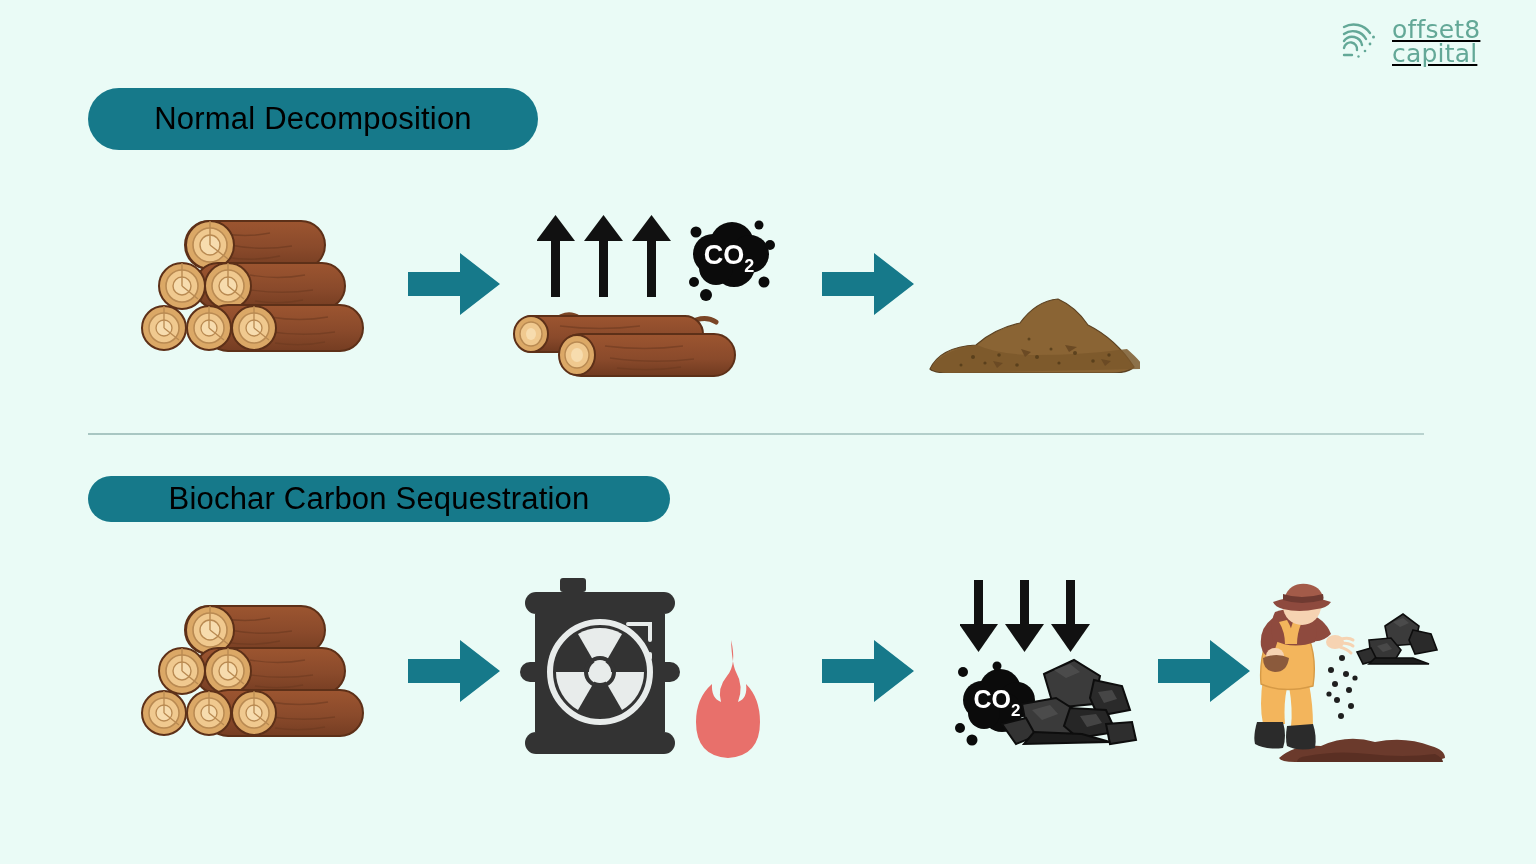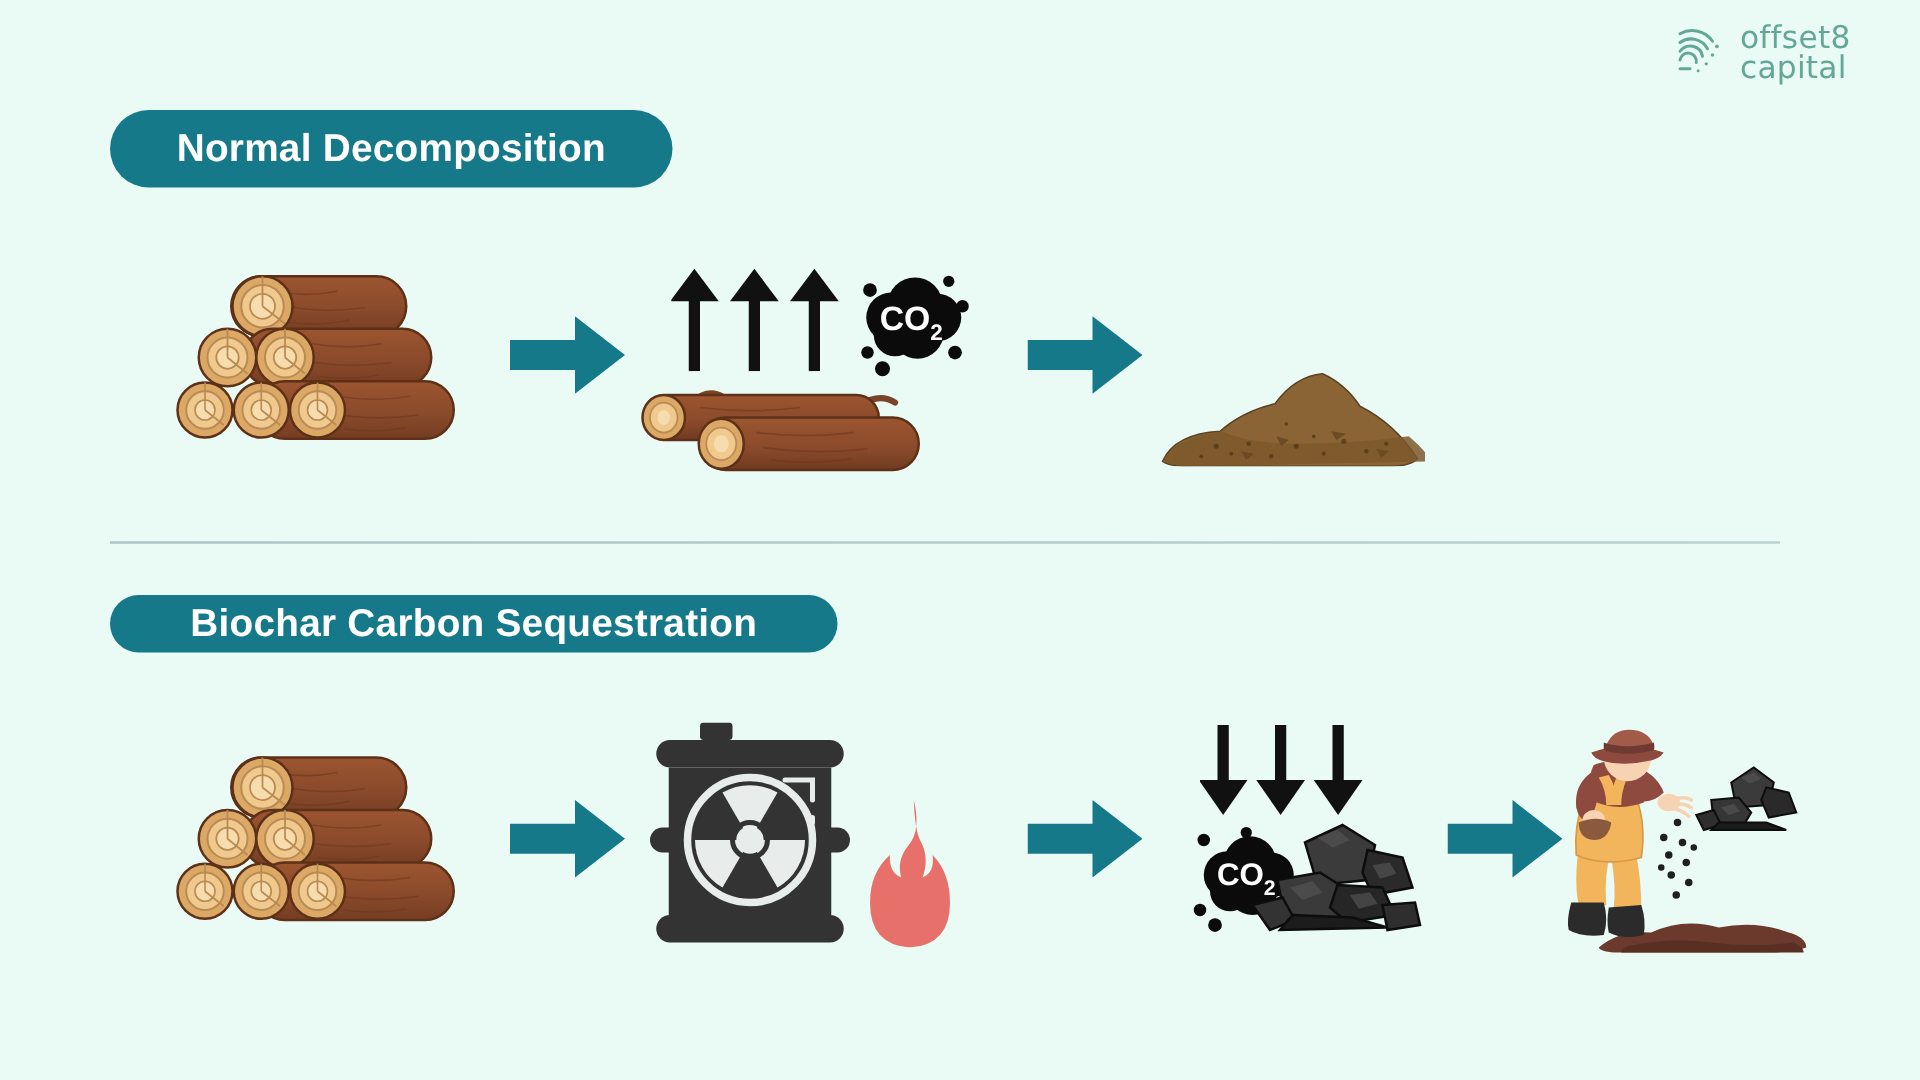--- a/index.html
+++ b/index.html
@@ -7,34 +7,34 @@
     width: 1536px; height: 864px;
     background: #eafbf6;
     font-family: "Liberation Sans", sans-serif;
     overflow: hidden;
   }
   .canvas { position: relative; width: 1536px; height: 864px; background: #eafbf6; }
 
   
   .logo { position: absolute; left: 1336px; top: 18px; display: flex; align-items: center; gap: 10px; }
   .logo-mark { width: 46px; height: 46px; }
-  .logo-text { display: flex; flex-direction: column; line-height: 0.96; }
+  .logo-text { display: flex; flex-direction: column; line-height: 0.96; text-decoration: underline; }
   .logo-text span {
     font-size: 25px; font-weight: 400; color: #63a897;
     letter-spacing: 0.2px; font-family: "DejaVu Sans", sans-serif;
   }
 
   
   .badge {
     position: absolute;
     background: #16798a;
     border-radius: 40px;
     display: flex; align-items: center; justify-content: center;
-    color: #ffffff;
-    font-weight: bold;
+    color: #000000;
+    font-weight: normal;
     letter-spacing: 0.2px;
     white-space: nowrap;
   }
   #badge-1 { left: 88px; top: 88px; width: 450px; height: 62px; font-size: 31px; }
   #badge-2 { left: 88px; top: 476px; width: 582px; height: 46px; font-size: 31px; }
 
   
   .divider { position: absolute; left: 88px; top: 433px; width: 1336px; height: 2px;
              background: linear-gradient(to right, #a8c6c2, #b9d3cf); }
 

